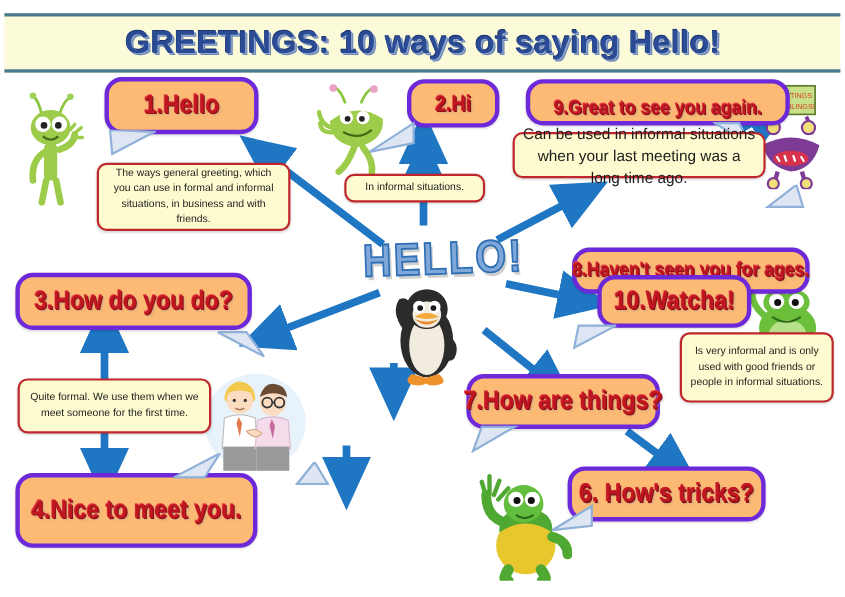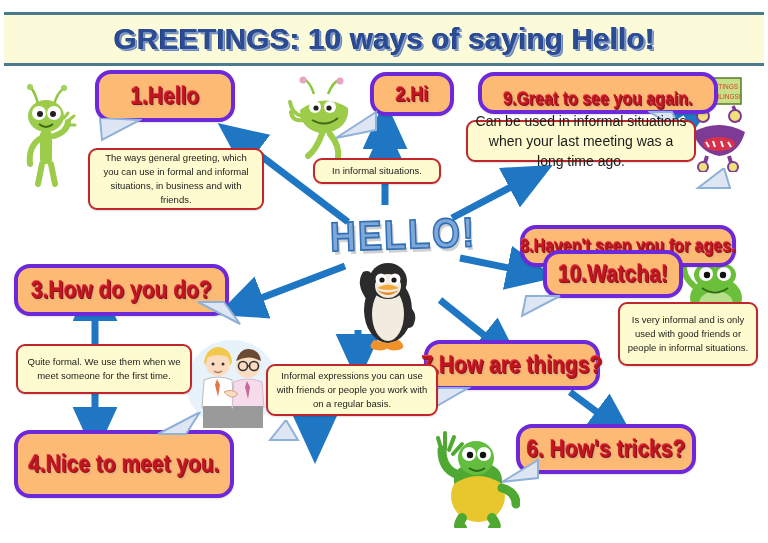--- a/index.html
+++ b/index.html
@@ -267,21 +267,21 @@
     <path d="M4 20 L36 20 L30 0 z" fill="#dde6f2" stroke="#8fb0d8" stroke-width="2"></path>
   </svg>
 
   <div class="bubble" style="left:518px;top:250px;width:140px;height:48px;margin-left:25px;">
     <span class="label">10.Watcha!</span>
   </div>
   <svg class="art" style="left:520px;top:294px;" width="42" height="24" viewBox="0 0 42 24">
     <path d="M6 2 L40 2 L2 22 z" fill="#dde6f2" stroke="#8fb0d8" stroke-width="2"></path>
   </svg>
 
-  <div class="bubble" style="left:14px;top:264px;width:215px;height:52px;">
+  <div class="bubble" style="left:14px;top:248px;width:215px;height:52px;">
     <span class="label">3.How do you do?</span>
   </div>
   <svg class="art" style="left:196px;top:300px;" width="48" height="26" viewBox="0 0 48 26">
     <path d="M2 2 L28 2 L44 24 z" fill="#dde6f2" stroke="#8fb0d8" stroke-width="2"></path>
   </svg>
 
   <div class="bubble" style="left:14px;top:430px;width:220px;height:68px;">
     <span class="label">4.Nice to meet you.</span>
   </div>
   <svg class="art" style="left:156px;top:412px;" width="50" height="24" viewBox="0 0 50 24">
@@ -311,23 +311,20 @@
   </div>
 
   <div class="note" style="left:313px;top:158px;width:128px;height:26px;text-align:right;">
     <span>In informal situations.</span>
   </div>
 
   <div class="note" style="left:16px;top:344px;width:176px;height:50px;">
     <span>Quite formal. We use them when we meet someone for the first time.</span>
   </div>
 
-  <div class="note" style="left:266px;top:364px;width:172px;height:52px;">
-    <span>Informal expressions you can use with friends or people you work with on a regular basis.</span>
-  </div>
 
   <div class="note lg" style="left:466px;top:120px;width:230px;height:42px;">
     <span>Can be used in informal situations when your last meeting was a long time ago.</span>
   </div>
 
   <div class="note" style="left:618px;top:302px;width:140px;height:64px;">
     <span>Is very informal and is only used with good friends or people in informal situations.</span>
   </div>
 
 

